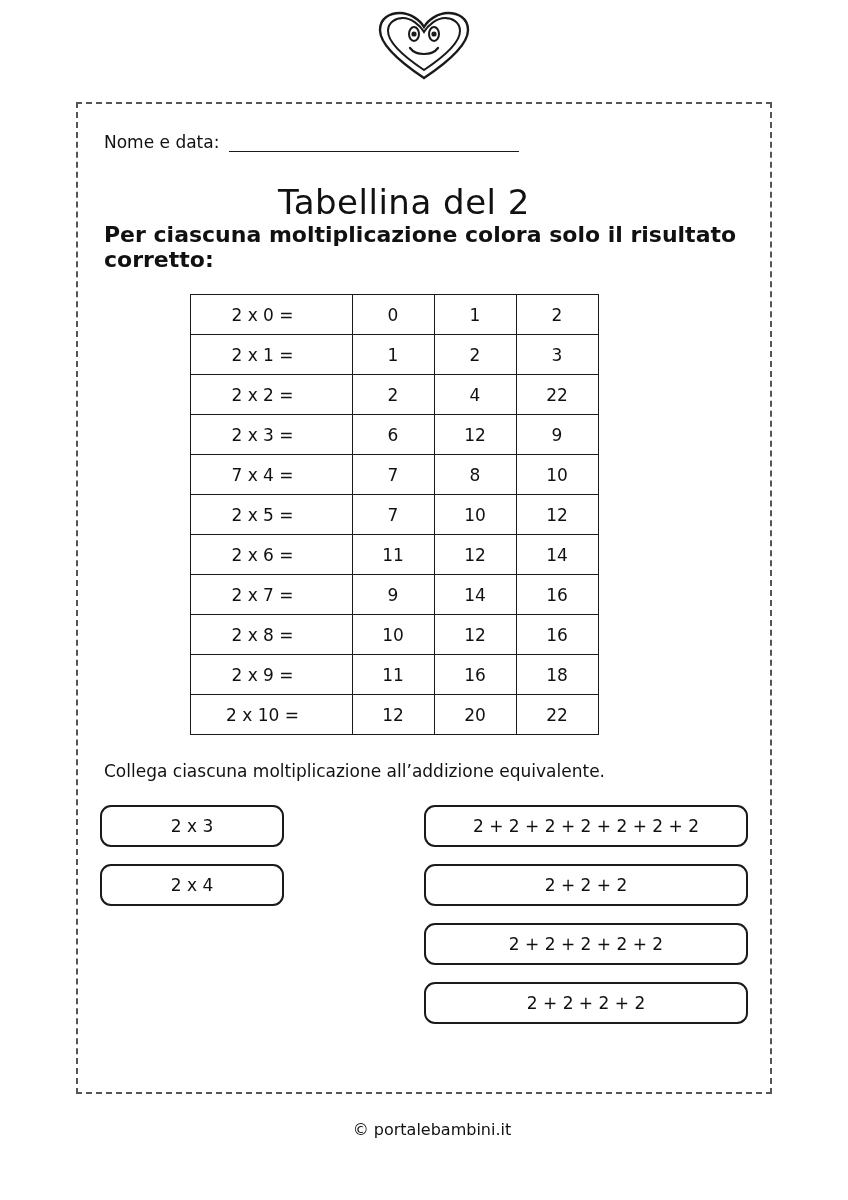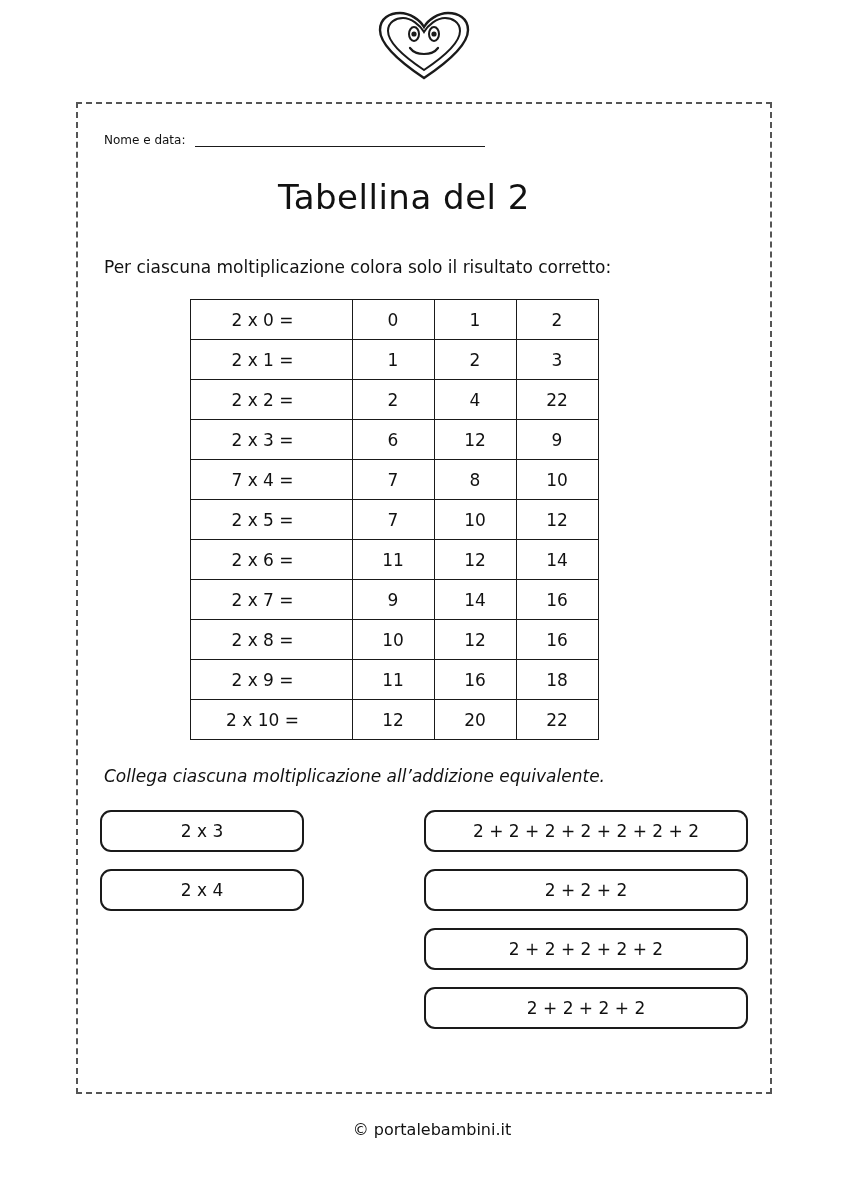--- a/index.html
+++ b/index.html
@@ -35,44 +35,44 @@
     width: 696px;
     height: 992px;
     border: 2px dashed #555555;
     box-sizing: border-box;
   }
 
   .name-row {
     display: flex;
     align-items: flex-end;
     padding: 28px 0 0 26px;
-    font-size: 12px;
+    font-size: 17px;
   }
   .name-label {
     white-space: nowrap;
   }
   .name-line {
     margin-left: 10px;
     width: 290px;
     border-bottom: 1.6px solid #1a1a1a;
     height: 14px;
   }
 
   .title {
     text-align: center;
     font-size: 34px;
     letter-spacing: 0.5px;
     margin-top: 30px;
     margin-right: 40px;
   }
 
   .instruction {
-    font-size: 17px;
-    margin-top: 40px;
+    font-size: 22px;
     padding-left: 26px;
+    font-weight: bold;
   }
 
   
   .table-wrap {
     display: flex;
     justify-content: center;
     margin-top: 22px;
     margin-right: 60px;
   }
   table.mult {
@@ -91,21 +91,20 @@
     text-align: center;
   }
   table.mult td.opt {
     width: 82px;
   }
 
   .instruction2 {
     font-size: 17px;
     margin-top: 26px;
     padding-left: 26px;
-    font-style: italic;
   }
 
   
   .match {
     display: flex;
     margin-top: 24px;
     padding-left: 22px;
     padding-right: 22px;
     justify-content: space-between;
   }
@@ -118,21 +117,21 @@
     border: 2px solid #1a1a1a;
     border-radius: 11px;
     height: 42px;
     display: flex;
     align-items: center;
     justify-content: center;
     font-size: 17px;
     box-sizing: border-box;
     background: #ffffff;
   }
-  .col-left .pill { width: 204px; }
+  .col-left .pill { width: 184px; }
   .col-right .pill { width: 324px; }
 
   
   .footer {
     position: absolute;
     left: 8px;
     top: 1100px;
     width: 100%;
     text-align: center;
     font-size: 16px;

